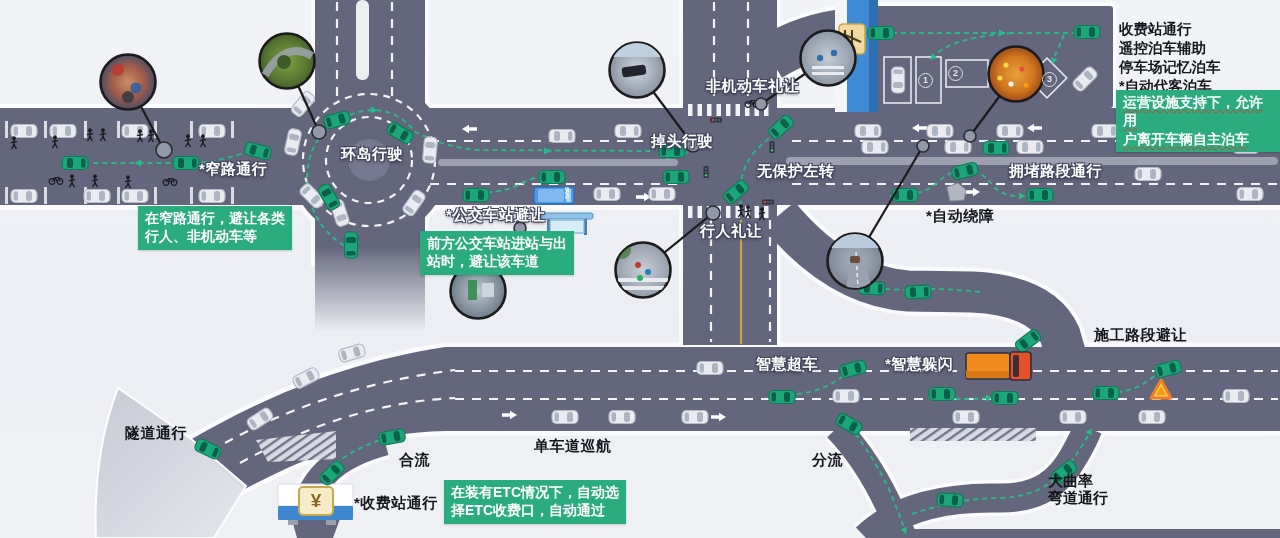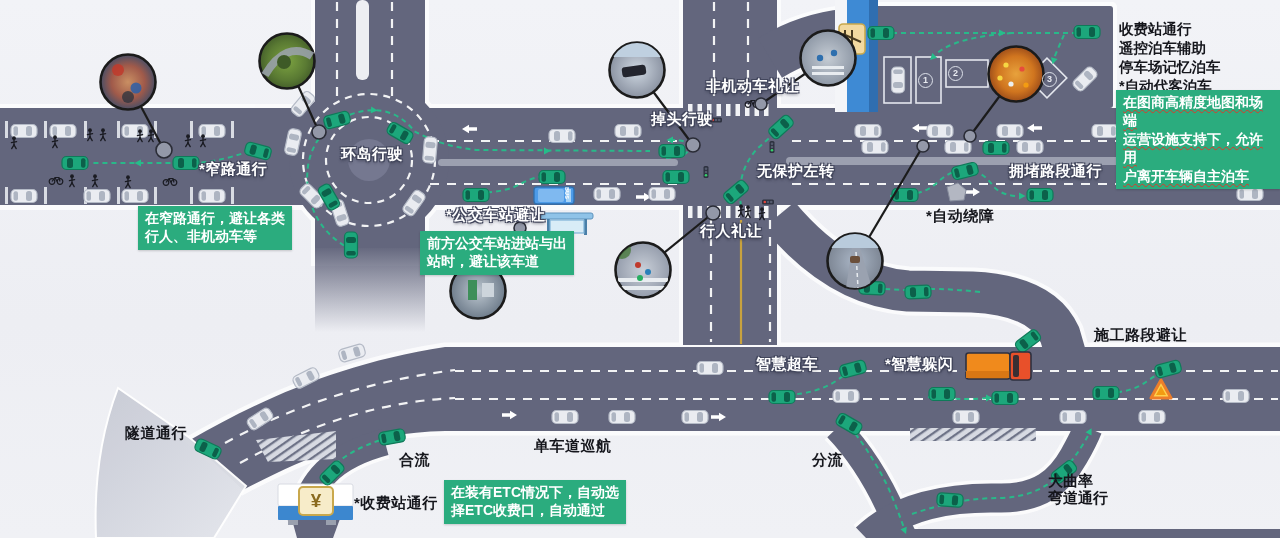--- a/index.html
+++ b/index.html
@@ -523,21 +523,21 @@
     <circle cx="761" cy="104" r="6"></circle>
         <circle cx="970" cy="136" r="6"></circle>
     <circle cx="713" cy="213" r="7"></circle>
         <circle cx="923" cy="146" r="6"></circle>
   </g>
 </svg>
 
 <div class="lbl road" style="left:199px;top:160px">*窄路通行</div>
 <div class="lbl road" style="left:341px;top:145px">环岛行驶</div>
 <div class="lbl road" style="left:446px;top:206px">*公交车站避让</div>
-<div class="lbl road" style="left:651px;top:110px">掉头行驶</div>
+<div class="lbl road" style="left:651px;top:132px">掉头行驶</div>
 <div class="lbl road" style="left:706px;top:77px">非机动车礼让</div>
 <div class="lbl road" style="left:757px;top:162px">无保护左转</div>
 <div class="lbl road" style="left:700px;top:222px">行人礼让</div>
 <div class="lbl road" style="left:1009px;top:162px">拥堵路段通行</div>
 <div class="lbl" style="left:926px;top:207px">*自动绕障</div>
 <div class="lbl" style="left:1094px;top:326px">施工路段避让</div>
 <div class="lbl road" style="left:756px;top:355px">智慧超车</div>
 <div class="lbl road" style="left:885px;top:355px">*智慧躲闪</div>
 <div class="lbl" style="left:812px;top:451px">分流</div>
 <div class="lbl" style="left:399px;top:451px">合流</div>
@@ -558,21 +558,20 @@
 
 <div class="callout" style="left:138px;top:206px">
   <div>在窄路通行，避让各类</div>
   <div>行人、非机动车等</div>
 </div>
 <div class="callout" style="left:420px;top:231px">
   <div>前方公交车站进站与出</div>
   <div>站时，避让该车道</div>
 </div>
 <div class="callout wavy" style="left:1116px;top:90px">
-  <div>在图商高精度地图和场端</div>
   <div>运营设施支持下，允许用</div>
   <div>户离开车辆自主泊车</div>
 </div>
 <div class="callout" style="left:444px;top:480px">
   <div>在装有ETC情况下，自动选</div>
   <div>择ETC收费口，自动通过</div>
 </div>
 
 <div class="yuan">¥</div>
 <div class="busword">BUS</div>

